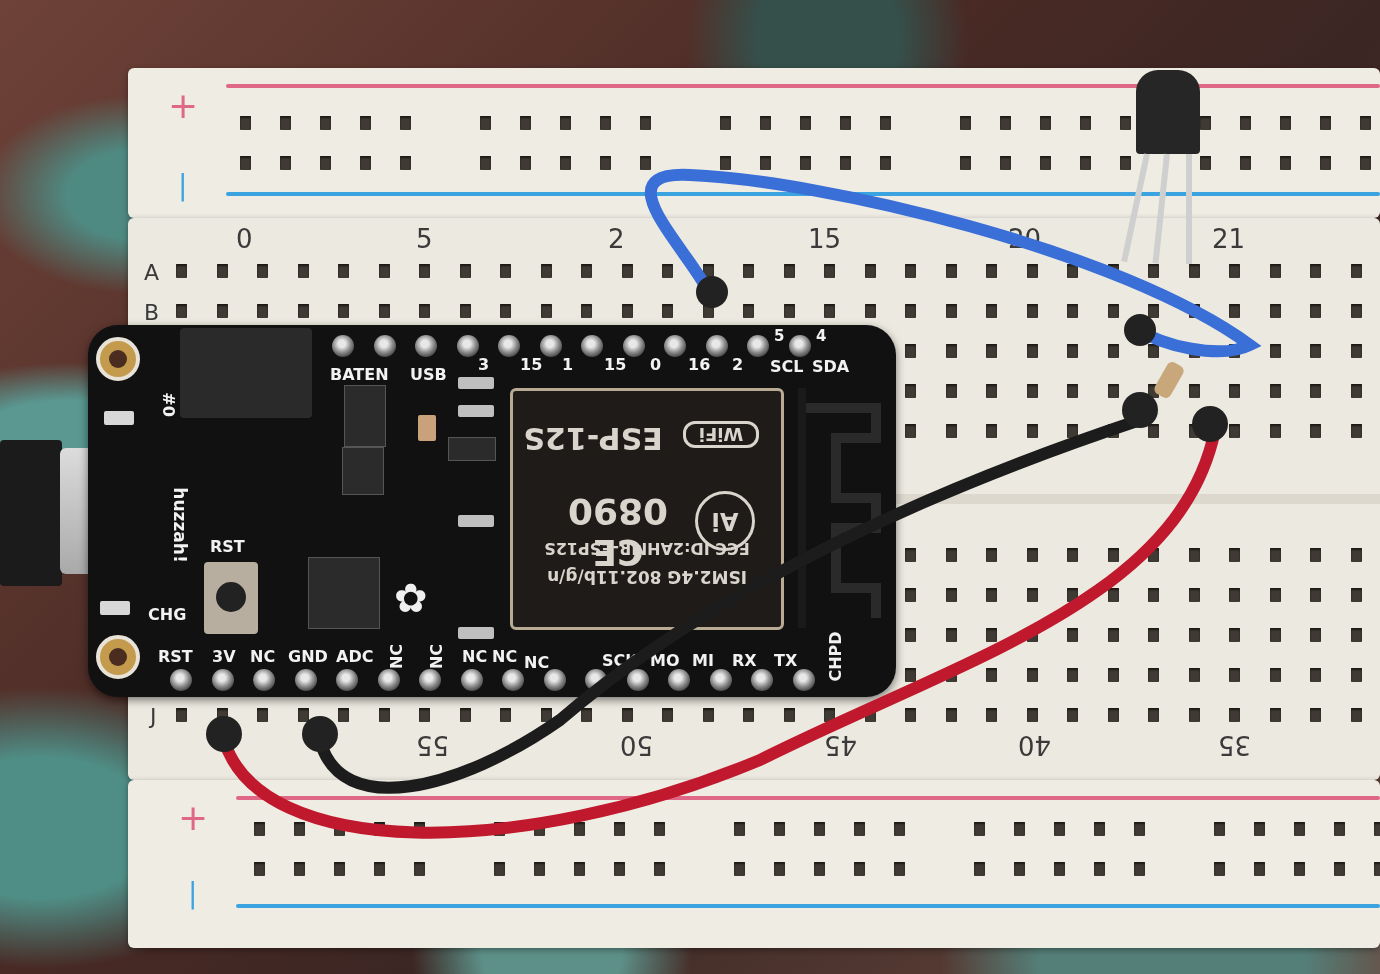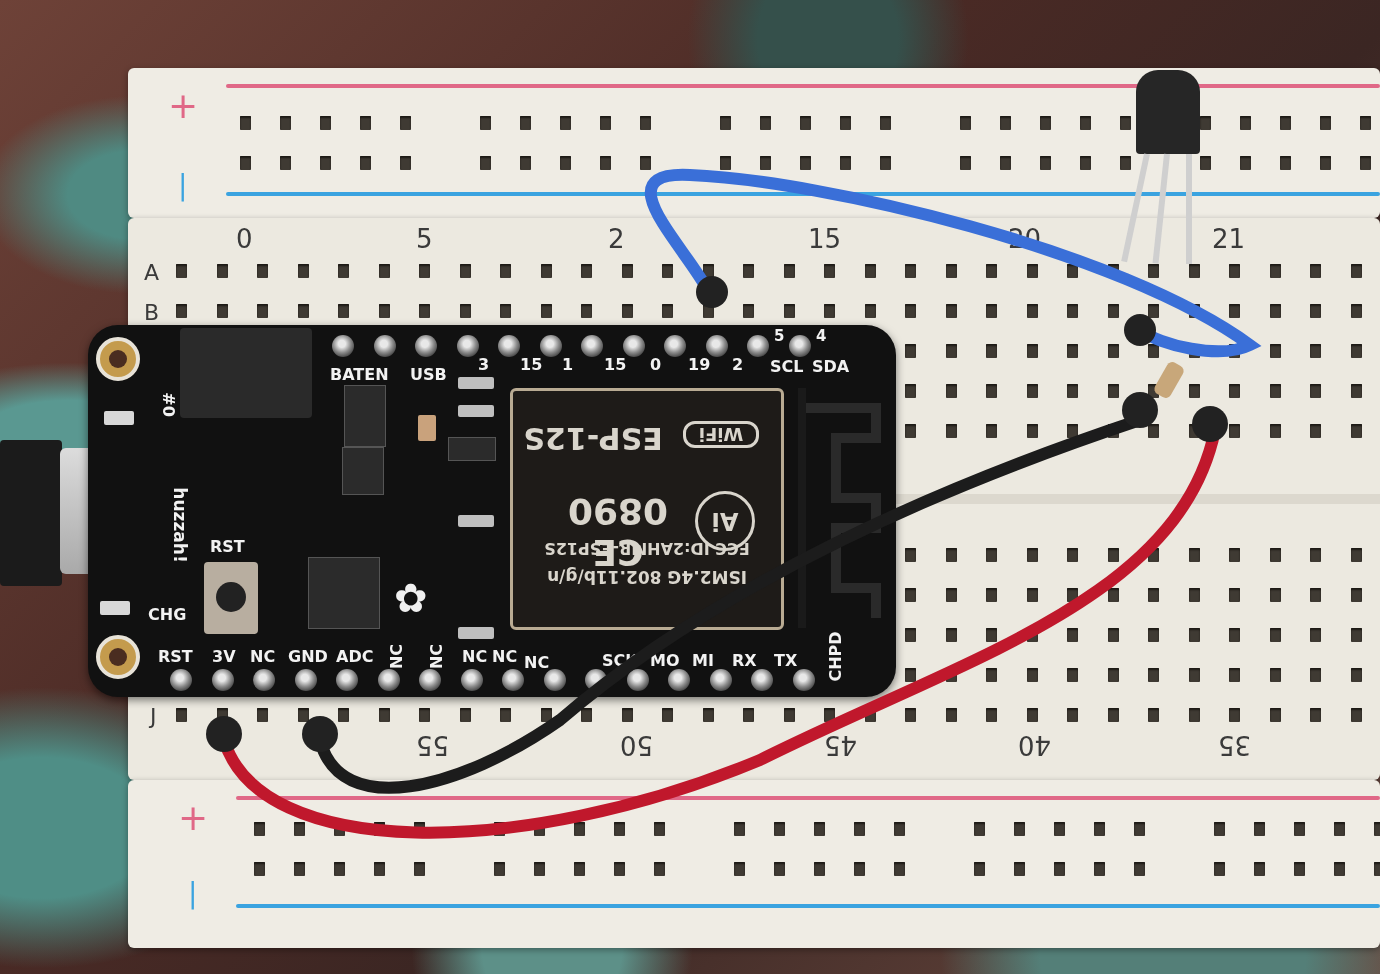--- a/index.html
+++ b/index.html
@@ -555,21 +555,21 @@
       <div class="abs pin" style="left: 704.5px; top: 344px;"></div>
     </div>
 
   <div class="abs silk" style="left:242px; top:40px;">BATEN</div>
   <div class="abs silk" style="left:322px; top:40px;">USB</div>
   <div class="abs silk" style="left:390px; top:30px;">3</div>
   <div class="abs silk" style="left:432px; top:30px;">15</div>
   <div class="abs silk" style="left:474px; top:30px;">1</div>
   <div class="abs silk" style="left:516px; top:30px;">15</div>
   <div class="abs silk" style="left:562px; top:30px;">0</div>
-  <div class="abs silk" style="left:600px; top:30px;">19</div>
+  <div class="abs silk" style="left:600px; top:30px;">16</div>
   <div class="abs silk" style="left:644px; top:30px;">2</div>
   <div class="abs silk" style="left:682px; top:32px;">SCL</div>
   <div class="abs silk" style="left:724px; top:32px;">SDA</div>
   <div class="abs silk-sm" style="left:686px; top:2px;">5</div>
   <div class="abs silk-sm" style="left:728px; top:2px;">4</div>
 
   <div class="abs silk" style="left:70px; top:322px;">RST</div>
   <div class="abs silk" style="left:124px; top:322px;">3V</div>
   <div class="abs silk" style="left:162px; top:322px;">NC</div>
   <div class="abs silk" style="left:200px; top:322px;">GND</div>

